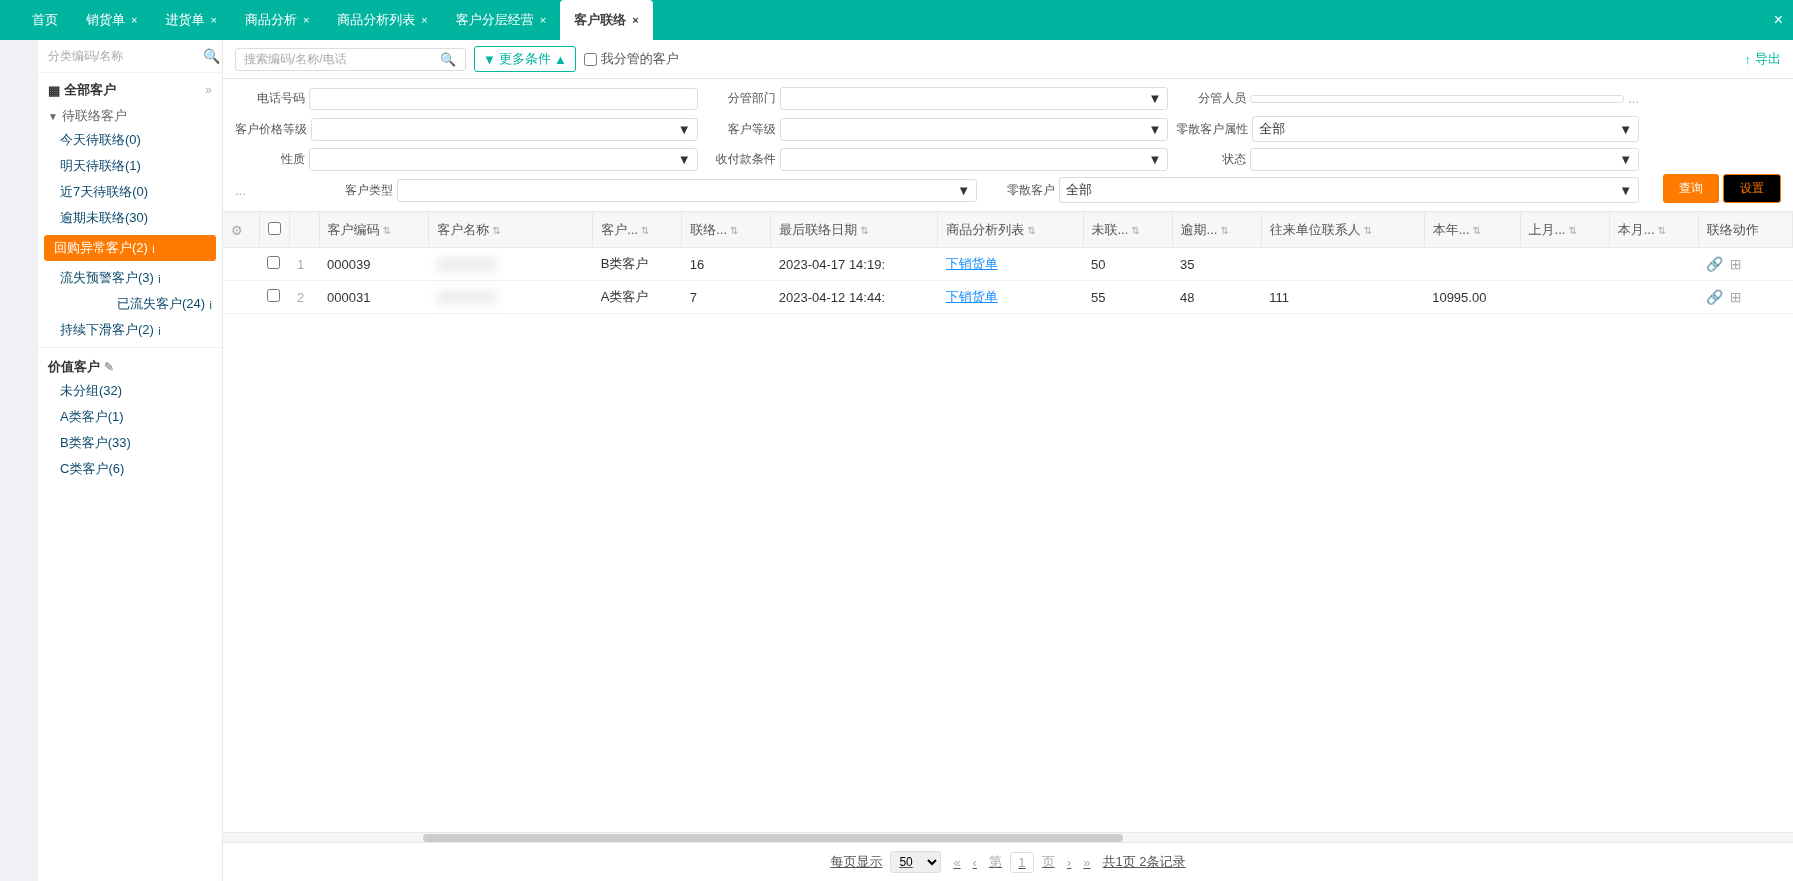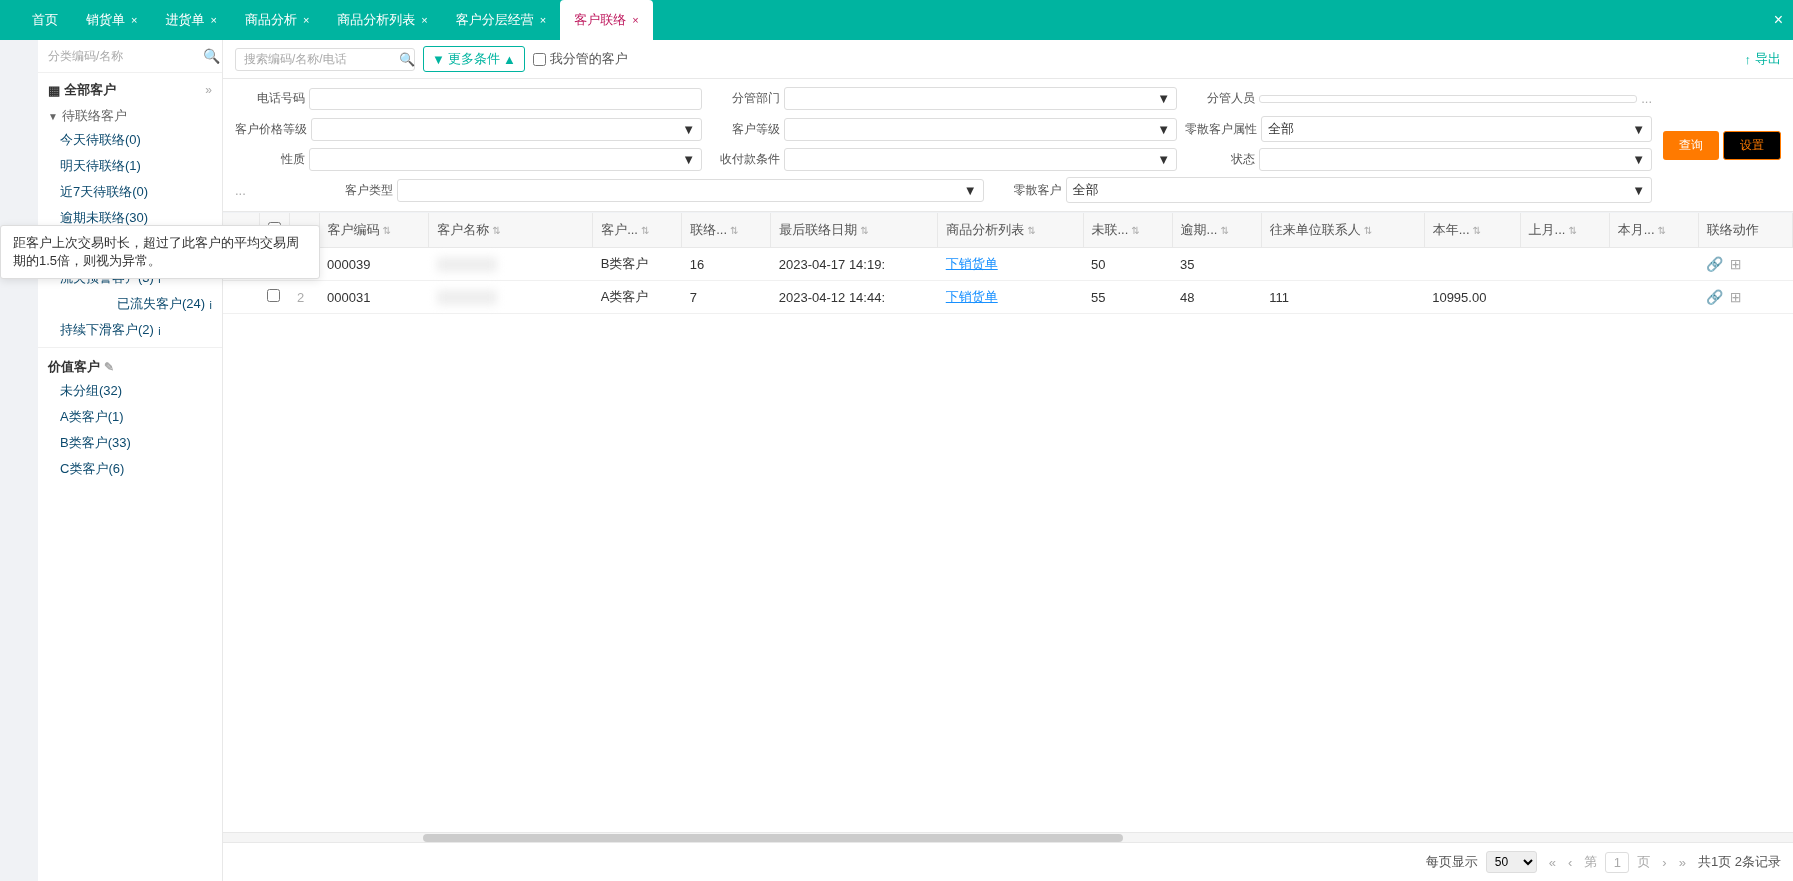--- a/index.html
+++ b/index.html
@@ -10,21 +10,21 @@
       display: flex; align-items: center;
       background: #00b4a0;
       height: 40px; padding: 0 18px;
       position: relative;
     }
     .top-nav .nav-item {
       color: #fff; padding: 0 14px; height: 40px; display: flex; align-items: center;
       cursor: pointer; font-size: 13px; white-space: nowrap;
     }
     .top-nav .nav-item.active {
-      background: #fff; color: #be185d; border-radius: 4px 4px 0 0;
+      background: #fff; color: #404040; border-radius: 4px 4px 0 0; font-weight: bold;
     }
     .top-nav .nav-item .close-x {
       margin-left: 6px; font-size: 11px; color: inherit; cursor: pointer;
     }
     .top-nav .nav-close-all {
       position: absolute; right: 10px; top: 50%; transform: translateY(-50%);
       color: #fff; cursor: pointer; font-size: 16px;
     }
 
     
@@ -82,21 +82,21 @@
 
     
     .filter-bar {
       background: #fff; padding: 6px 12px;
       display: flex; align-items: center; gap: 8px;
       border-bottom: 1px solid #e8e8e8;
     }
     .filter-search {
       display: flex; align-items: center;
       border: 1px solid #ddd; border-radius: 3px; padding: 3px 8px;
-      background: #fff; width: 180px;
+      background: #fff; width: 231px;
     }
     .filter-search input {
       border: none; outline: none; font-size: 12px; flex: 1;
     }
     .filter-search input::placeholder { color: #aaa; }
     .filter-more {
       display: flex; align-items: center; gap: 3px;
       color: #00b4a0; cursor: pointer; font-size: 12px;
       border: 1px solid #00b4a0; border-radius: 3px; padding: 3px 8px;
     }
@@ -177,22 +177,22 @@
     .checkbox-cell { width: 30px; }
     .num-cell { width: 30px; color: #aaa; }
     .action-cell { display: flex; gap: 6px; }
     .action-icon { color: #aaa; cursor: pointer; font-size: 14px; }
     .link-text { color: #1890ff; cursor: pointer; text-decoration: underline; }
     .settings-icon { color: #aaa; cursor: pointer; }
 
     
     .table-footer {
       background: #fff; border-top: 1px solid #e8e8e8;
-      padding: 8px 12px; display: flex; align-items: center; justify-content: flex-end;
-      gap: 8px; font-size: 12px; color: #555;
+      padding: 8px 12px; display: flex; align-items: center; justify-content: center;
+      gap: 8px; font-size: 12px; color: #555; text-decoration: underline;
     }
     .page-size-select {
       border: 1px solid #ddd; border-radius: 3px; padding: 2px 4px; font-size: 12px;
     }
     .page-nav { display: flex; align-items: center; gap: 4px; }
     .page-nav span { cursor: pointer; color: #aaa; padding: 2px 4px; }
     .page-num {
       border: 1px solid #ddd; border-radius: 3px; padding: 2px 6px;
       min-width: 24px; text-align: center;
     }
@@ -272,23 +272,20 @@
     <div class="sidebar-item">
       <span>明天待联络(1)</span>
     </div>
     <div class="sidebar-item">
       <span>近7天待联络(0)</span>
     </div>
     <div class="sidebar-item">
       <span>逾期未联络(30)</span>
     </div>
 
-    <div class="tooltip-box">
-      <span>距客户上次交易时长，超过了此客户的平均交易周期的1.5倍，则视为异常。</span>
-    </div>
 
     <div class="sidebar-item active" style="margin: 4px 6px; padding-left: 10px; display:flex; align-items:center; gap:4px;">
       <span>回购异常客户(2)</span>
       <span style="font-size:11px;">ℹ</span>
     </div>
     <div class="sidebar-item" style="display:flex;align-items:center;gap:4px;">
       <span>流失预警客户(3)</span>
       <span style="font-size:11px;">ℹ</span>
     </div>
     <div class="sidebar-item" style="display:flex;align-items:center;gap:4px;justify-content:flex-end;">
@@ -338,21 +335,21 @@
       </label>
       <div class="filter-right">
         <div class="export-btn">
           <span>↑</span>
           <span>导出</span>
         </div>
       </div>
     </div>
 
     <div class="filter-rows">
-      <div style="display:flex; gap:11px; align-items:center;">
+      <div style="display:flex; gap:24px; align-items:flex-end;">
         <div style="flex:1;">
 
           <div class="filter-row">
             <div class="filter-cell">
               <span class="filter-label">电话号码</span>
               <input type="text" class="filter-input" style="flex: 1 1 0%;">
             </div>
             <div class="filter-cell">
               <span class="filter-label">分管部门</span>
               <div class="filter-select">

